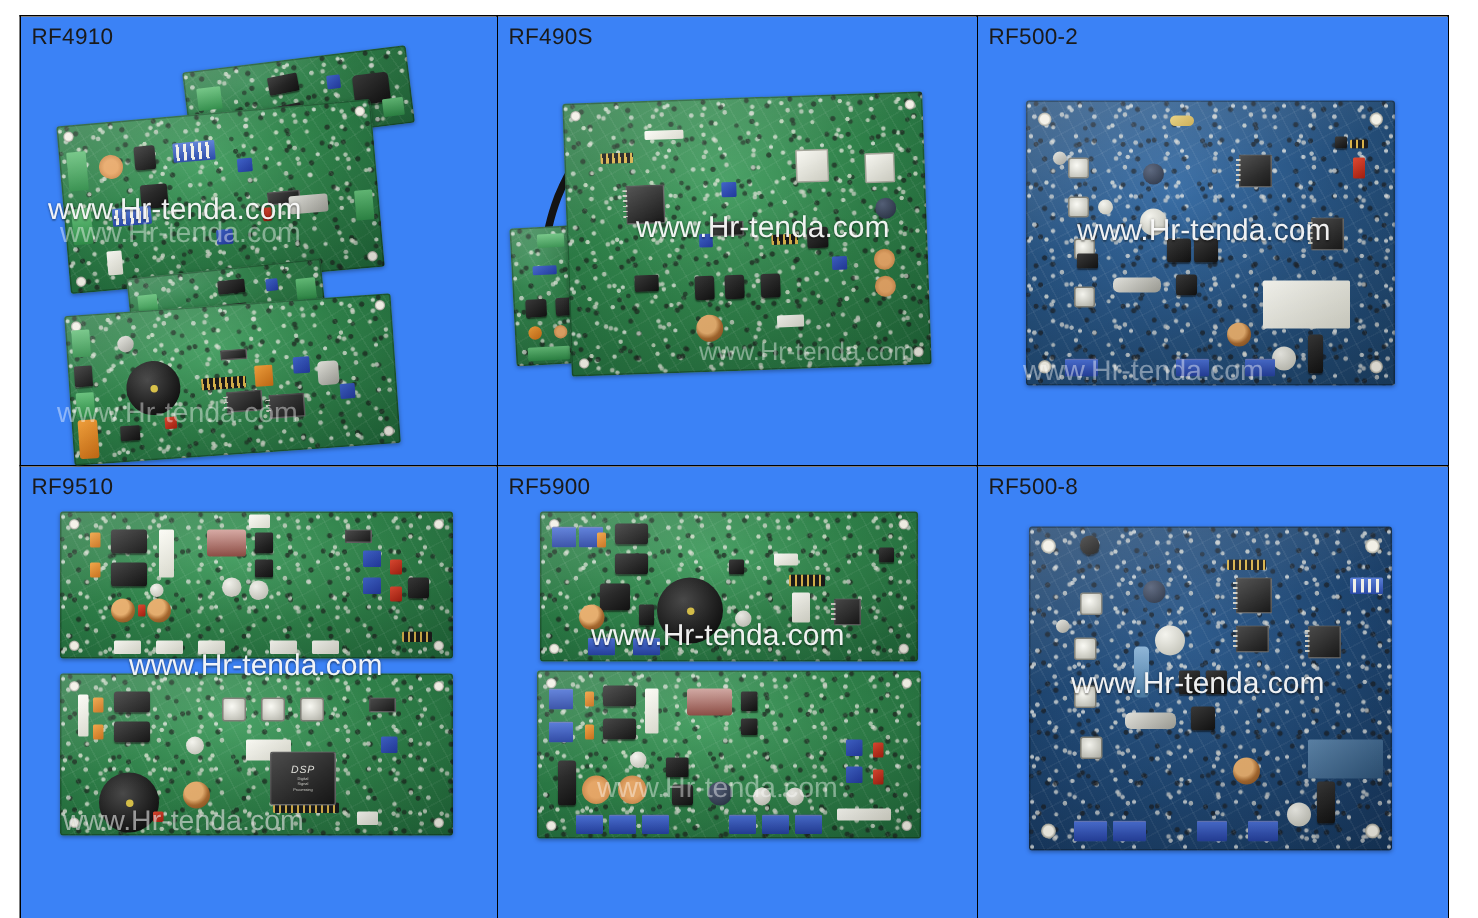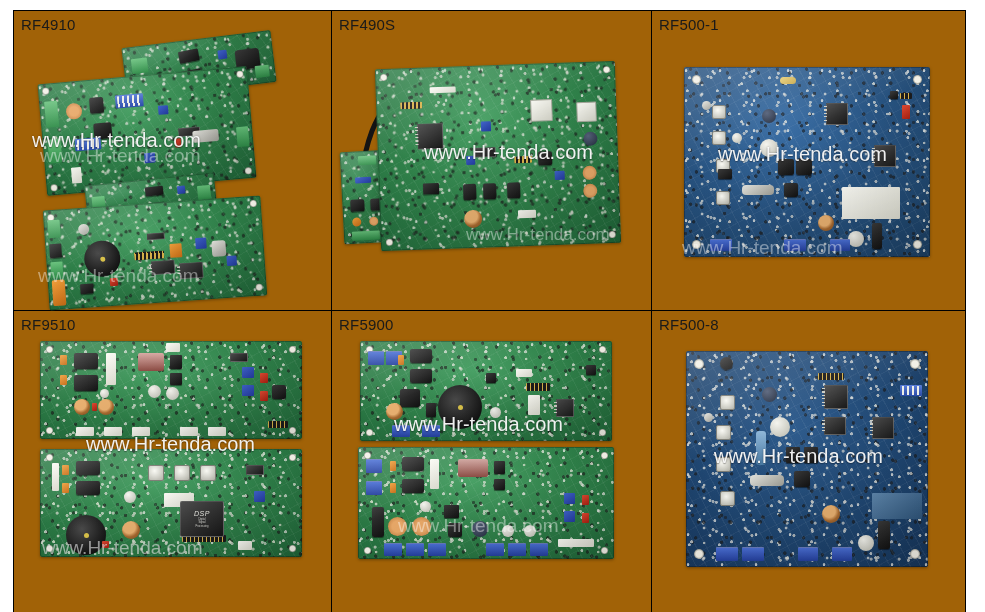--- a/index.html
+++ b/index.html
@@ -21,21 +21,21 @@
     left: 13px; top: 10px;
     width: 952px; height: 587px;
     border-collapse: collapse;
     table-layout: fixed;
   }
   .catalog-table td {
     border: 1.6px solid #000000;
     vertical-align: top;
     padding: 0;
     position: relative;
-    background: #a16207;
+    background: #3b82f6;
   }
   .col-a { width: 318px; }
   .col-b { width: 320px; }
   .col-c { width: 314px; }
   .row-1 td { height: 300px; }
   .row-2 td { height: 368px; }
 
   .cell-label {
     position: absolute;
     left: 7px; top: 4px;
@@ -347,21 +347,21 @@
               <div class="gloss"></div>
                 <div class="edge"></div>
             </div>
 
             <div class="wm" style="left:92px; top:108px; font-size:20px;">www.Hr-tenda.com</div>
             <div class="wm faint" style="left:134px; top:192px; font-size:17px;">www.Hr-tenda.com</div>
           </div>
         </td>
 
         <td class="col-c">
-          <div class="cell-label">RF500-1</div>
+          <div class="cell-label">RF500-2</div>
           <div class="photo-area">
 
             <div class="pcb blue" style="left:32px; top:34px; width:246px; height:190px;">
               <div class="specks"></div>
                 <div class="traces"></div>
               <div class="pad" style="left:8px; top:8px; width:9px; height:9px;"></div>
               <div class="pad" style="right:8px; top:8px; width:9px; height:9px;"></div>
               <div class="pad" style="left:8px; bottom:8px; width:9px; height:9px;"></div>
               <div class="pad" style="right:8px; bottom:8px; width:9px; height:9px;"></div>
 

